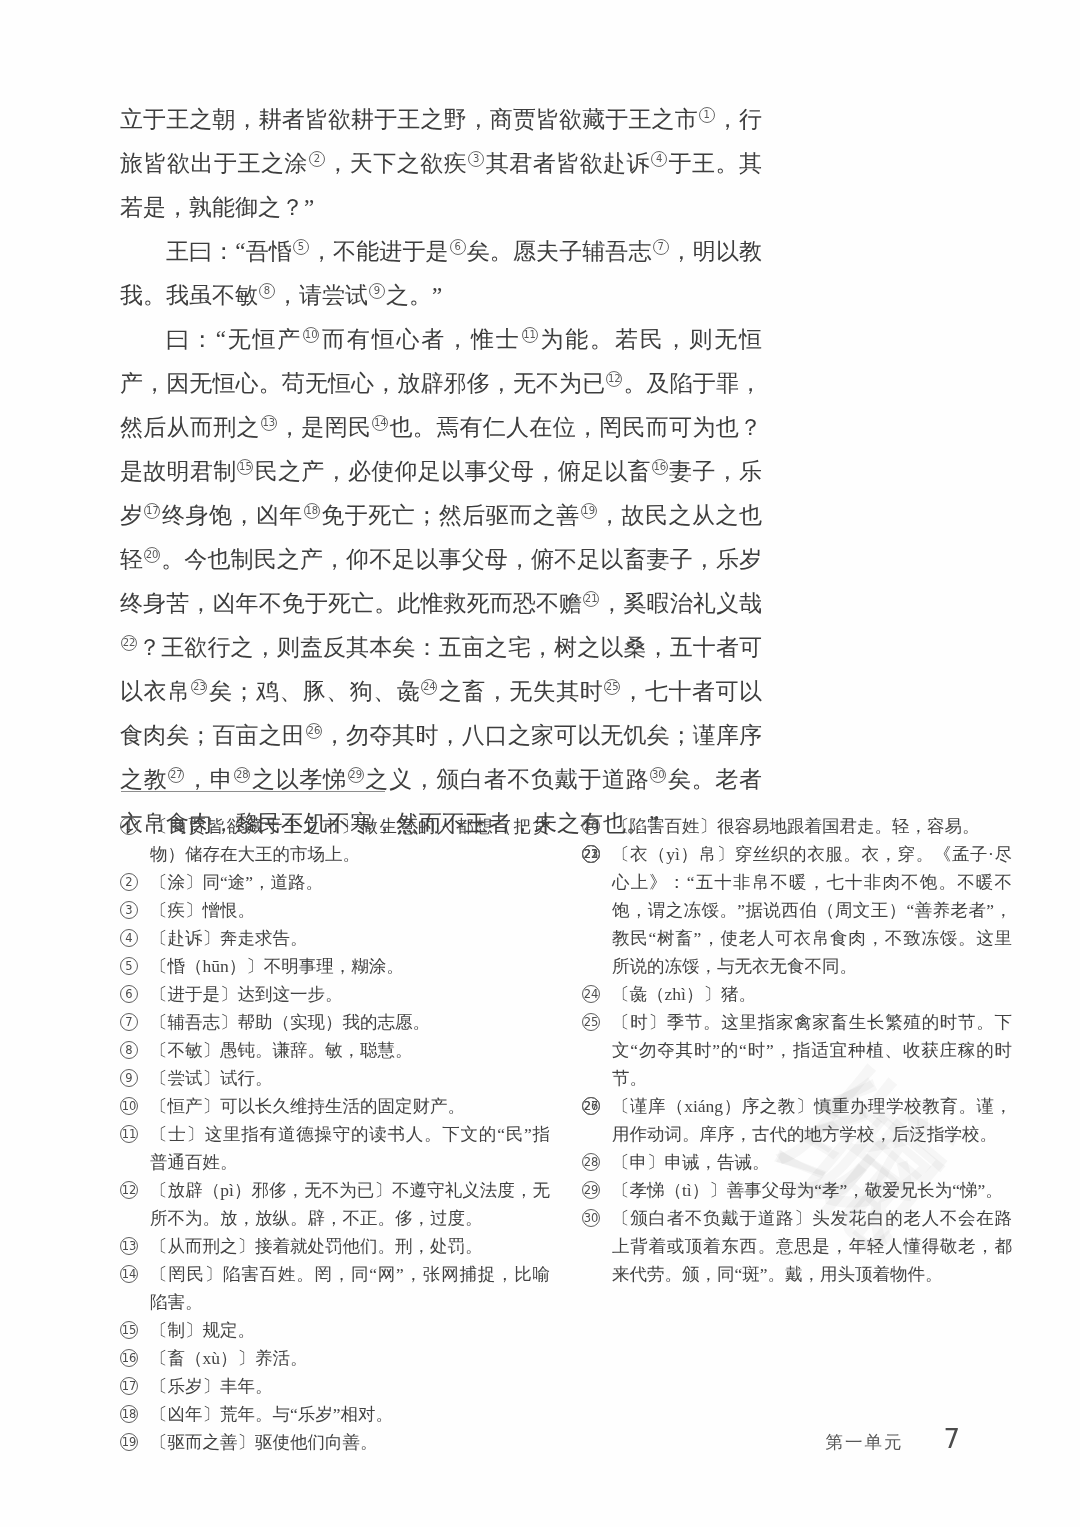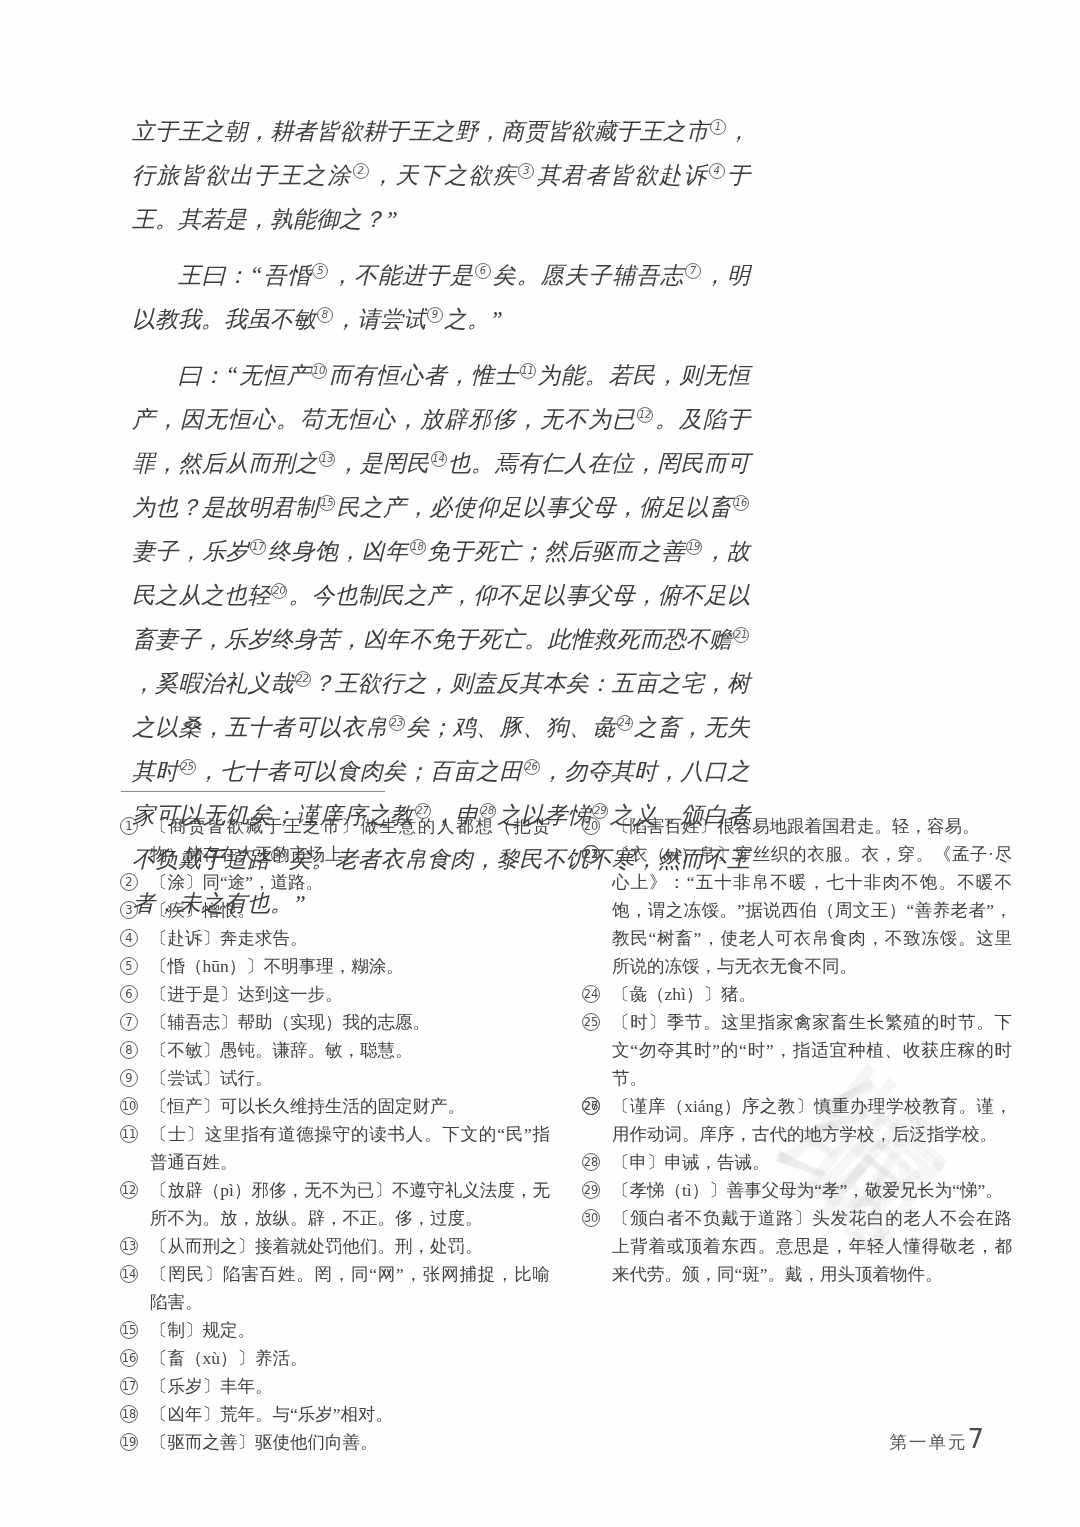--- a/index.html
+++ b/index.html
@@ -10,21 +10,21 @@
     color:#3d3d3d;
   }
   .page{position:absolute;inset:0;}
 
   
   .main-text{
     position:absolute;left:120px;top:98px;width:642px;
     font-size:23px;line-height:44px;text-align:justify;
     color:#3d3d3d;
   }
-  .main-text p{margin:12px;font-style:italic;}
+  .main-text p{margin:0;}
   .main-text p.indent{text-indent:2em;}
 
   
   .sup-marker{
     display:inline-block;box-sizing:border-box;
     width:16px;height:16px;line-height:14px;
     border:1px solid #6a6a6a;border-radius:50%;
     font-size:10px;text-align:center;color:#555;
     font-family:"DejaVu Sans",sans-serif;
     position:relative;top:-9px;margin:0 1px;
@@ -48,22 +48,22 @@
   .fn-marker{
     position:absolute;left:0;top:5px;display:inline-block;box-sizing:border-box;
     width:18px;height:18px;line-height:16px;
     border:1px solid #5e5e5e;border-radius:50%;
     font-size:11.5px;text-align:center;color:#4a4a4a;
     font-family:"DejaVu Sans",sans-serif;
   }
 
   
   .footer{
-    position:absolute;right:96px;top:1424px;
-    display:flex;align-items:baseline;justify-content:flex-end;
+    position:absolute;right:120px;top:1424px;
+    display:flex;align-items:baseline;gap:40px;justify-content:flex-end;
   }
   .footer .unit{font-size:17.5px;color:#575757;letter-spacing:2px;}
   .footer .pageno{font-size:26px;color:#4c4c4c;font-family:"DejaVu Sans",sans-serif;}
 
   
   .watermark{
     position:absolute;right:10px;top:1010px;
     writing-mode:vertical-rl;
     transform:rotate(40deg);transform-origin:center;
     font-size:150px;line-height:1;

